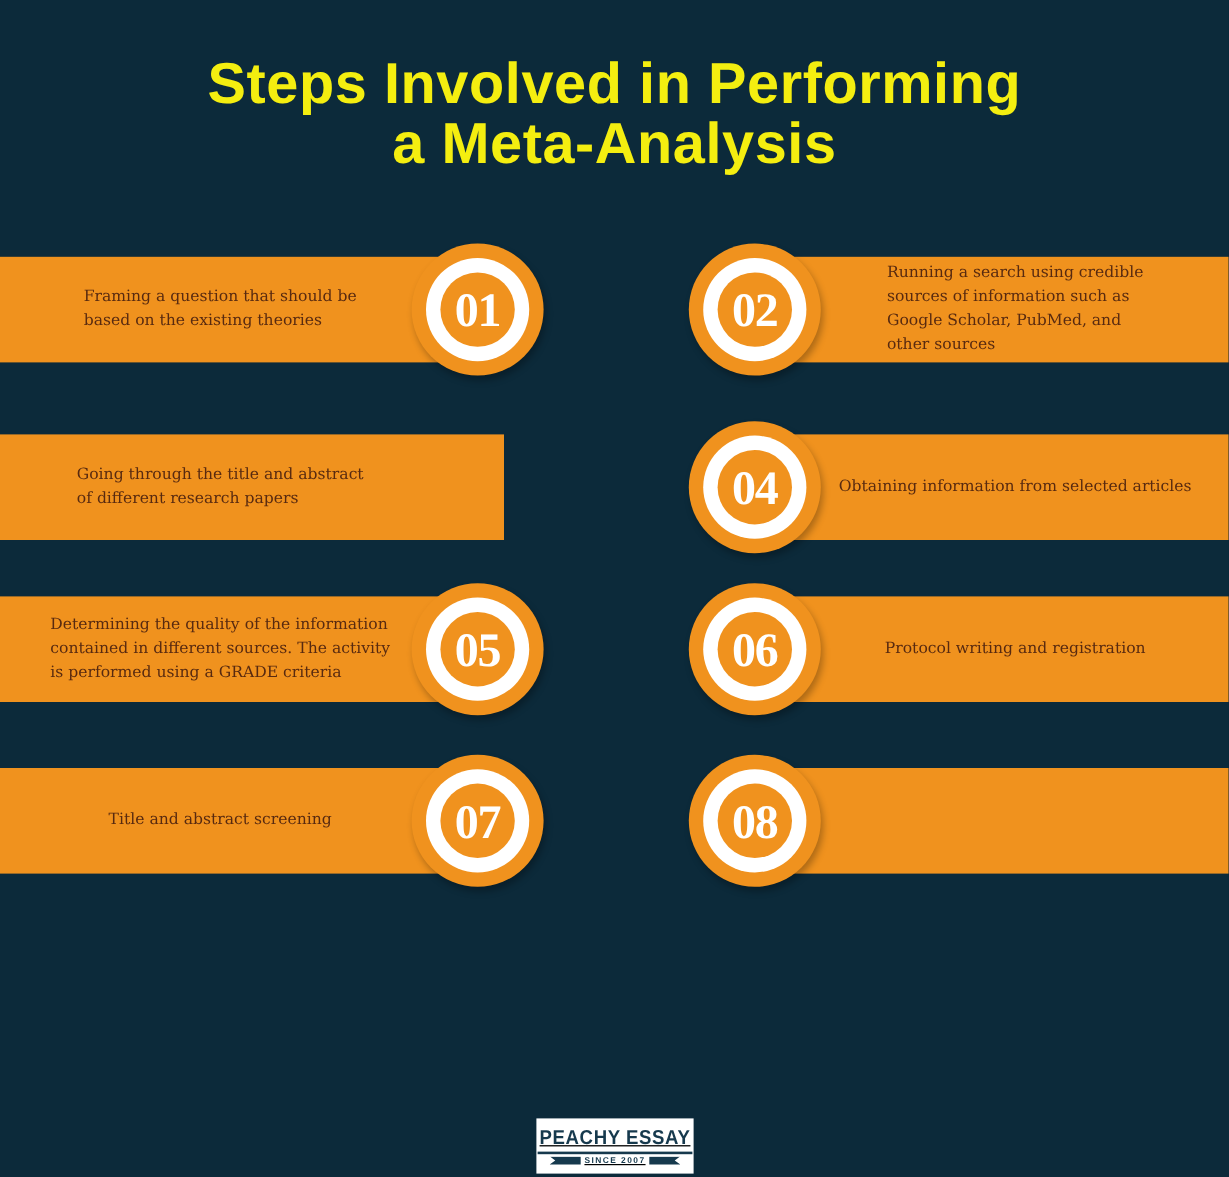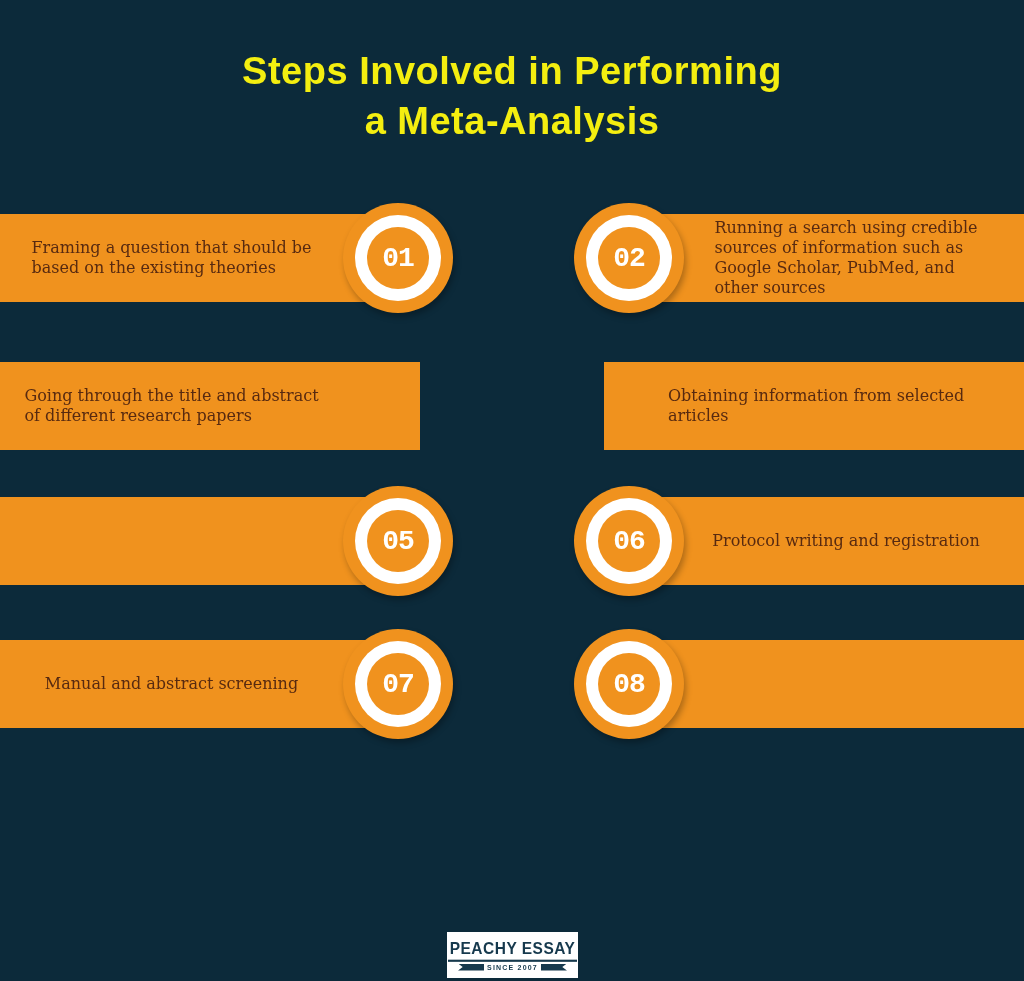--- a/index.html
+++ b/index.html
@@ -8,21 +8,21 @@
     width:1024px;height:981px;
     background:var(--bg,#0c2a3a);
     overflow:hidden;
     font-family:"Liberation Sans",sans-serif;
   }
   .title{
     position:absolute;top:46px;left:0;right:0;
     text-align:center;
     font-family:"Liberation Sans",sans-serif;
     font-weight:bold;
-    font-size:38px;line-height:50px;
+    font-size:48px;line-height:50px;
     color:var(--yellow,#f4ee10);
     white-space:pre-line;
     letter-spacing:0.5px;
   }
   .row{position:absolute;left:0;width:1024px;height:110px;}
   .r1{top:203px;} .r2{top:351px;} .r3{top:486px;} .r4{top:629px;} .r5{top:771px;}
 
   .bar{
     position:absolute;top:11px;height:88px;
     background:var(--orange,#f0921e);
@@ -43,42 +43,42 @@
     width:86px;height:86px;border-radius:50%;background:#ffffff;
     display:flex;align-items:center;justify-content:center;
   }
   .badge-core{
     width:62px;height:62px;border-radius:50%;
     background:var(--orange,#f0921e);
     display:flex;align-items:center;justify-content:center;
   }
   .badge-num{
     color:var(--num,#ffffff);
-    font-family:Liberation Mono, monospace;
-    font-weight:bold;font-size:28px;letter-spacing:-1px;
+    font-family:Liberation Serif, serif;
+    font-weight:bold;font-size:40px;letter-spacing:-1px;
   }
 
   .text{
     position:absolute;top:0;height:110px;
     display:flex;align-items:center;justify-content:center;
   }
-  .text.left{left:0;width:343px;}
+  .text.left{left:12px;width:343px;}
   .text.right{left:668px;width:356px;}
   .text span{
     font-family:"DejaVu Serif","Liberation Serif",serif;
-    font-size:16px;line-height:20px;
+    font-size:13px;line-height:20px;
     color:var(--brown,#582a10);
     white-space:pre-line;
     text-align:left;
   }
 
   .logo{
     position:absolute;left:447px;top:932px;
     width:131px;height:46px;background:#ffffff;
-    display:flex;flex-direction:column;align-items:center;justify-content:center;
+    display:flex;flex-direction:column;align-items:center;justify-content:center;text-decoration:underline;
   }
   .logo-name{
     color:var(--navy,#16394d);
     font-family:"Liberation Sans",sans-serif;
     font-weight:bold;font-size:15.5px;letter-spacing:0.5px;
     border-bottom:2px solid var(--navy,#16394d);
     padding:0 2px 1px 2px;
     transform:scaleY(1.08);
   }
   .logo-ribbon{display:flex;align-items:center;gap:3px;margin-top:3px;}
@@ -131,24 +131,36 @@
   <div class="row r2">
     <div class="bar left"></div>
     <div class="text left">
         <span>Going through the title and abstract
 of different research papers</span>
       </div>
     <div class="bar right"></div>
     <div class="text right">
         <span>Obtaining information from selected articles</span>
       </div>
+    <div class="badge right">
+      <div class="badge-white">
+        <div class="badge-core">
+          <span class="badge-num">04</span>
+        </div>
+      </div>
+    </div>
   </div>
 
   <div class="row r3">
     <div class="bar left"></div>
+    <div class="text left">
+        <span>Determining the quality of the information
+contained in different sources. The activity
+is performed using a GRADE criteria</span>
+      </div>
     <div class="badge left">
       <div class="badge-white">
         <div class="badge-core">
           <span class="badge-num">05</span>
         </div>
       </div>
     </div>
     <div class="bar right"></div>
     <div class="text right">
         <span>Protocol writing and registration</span>
@@ -158,21 +170,21 @@
         <div class="badge-core">
           <span class="badge-num">06</span>
         </div>
       </div>
     </div>
   </div>
 
   <div class="row r4">
     <div class="bar left"></div>
     <div class="text left">
-        <span>Manual and abstract screening</span>
+        <span>Title and abstract screening</span>
       </div>
     <div class="badge left">
       <div class="badge-white">
         <div class="badge-core">
           <span class="badge-num">07</span>
         </div>
       </div>
     </div>
     <div class="bar right"></div>
     <div class="badge right">

